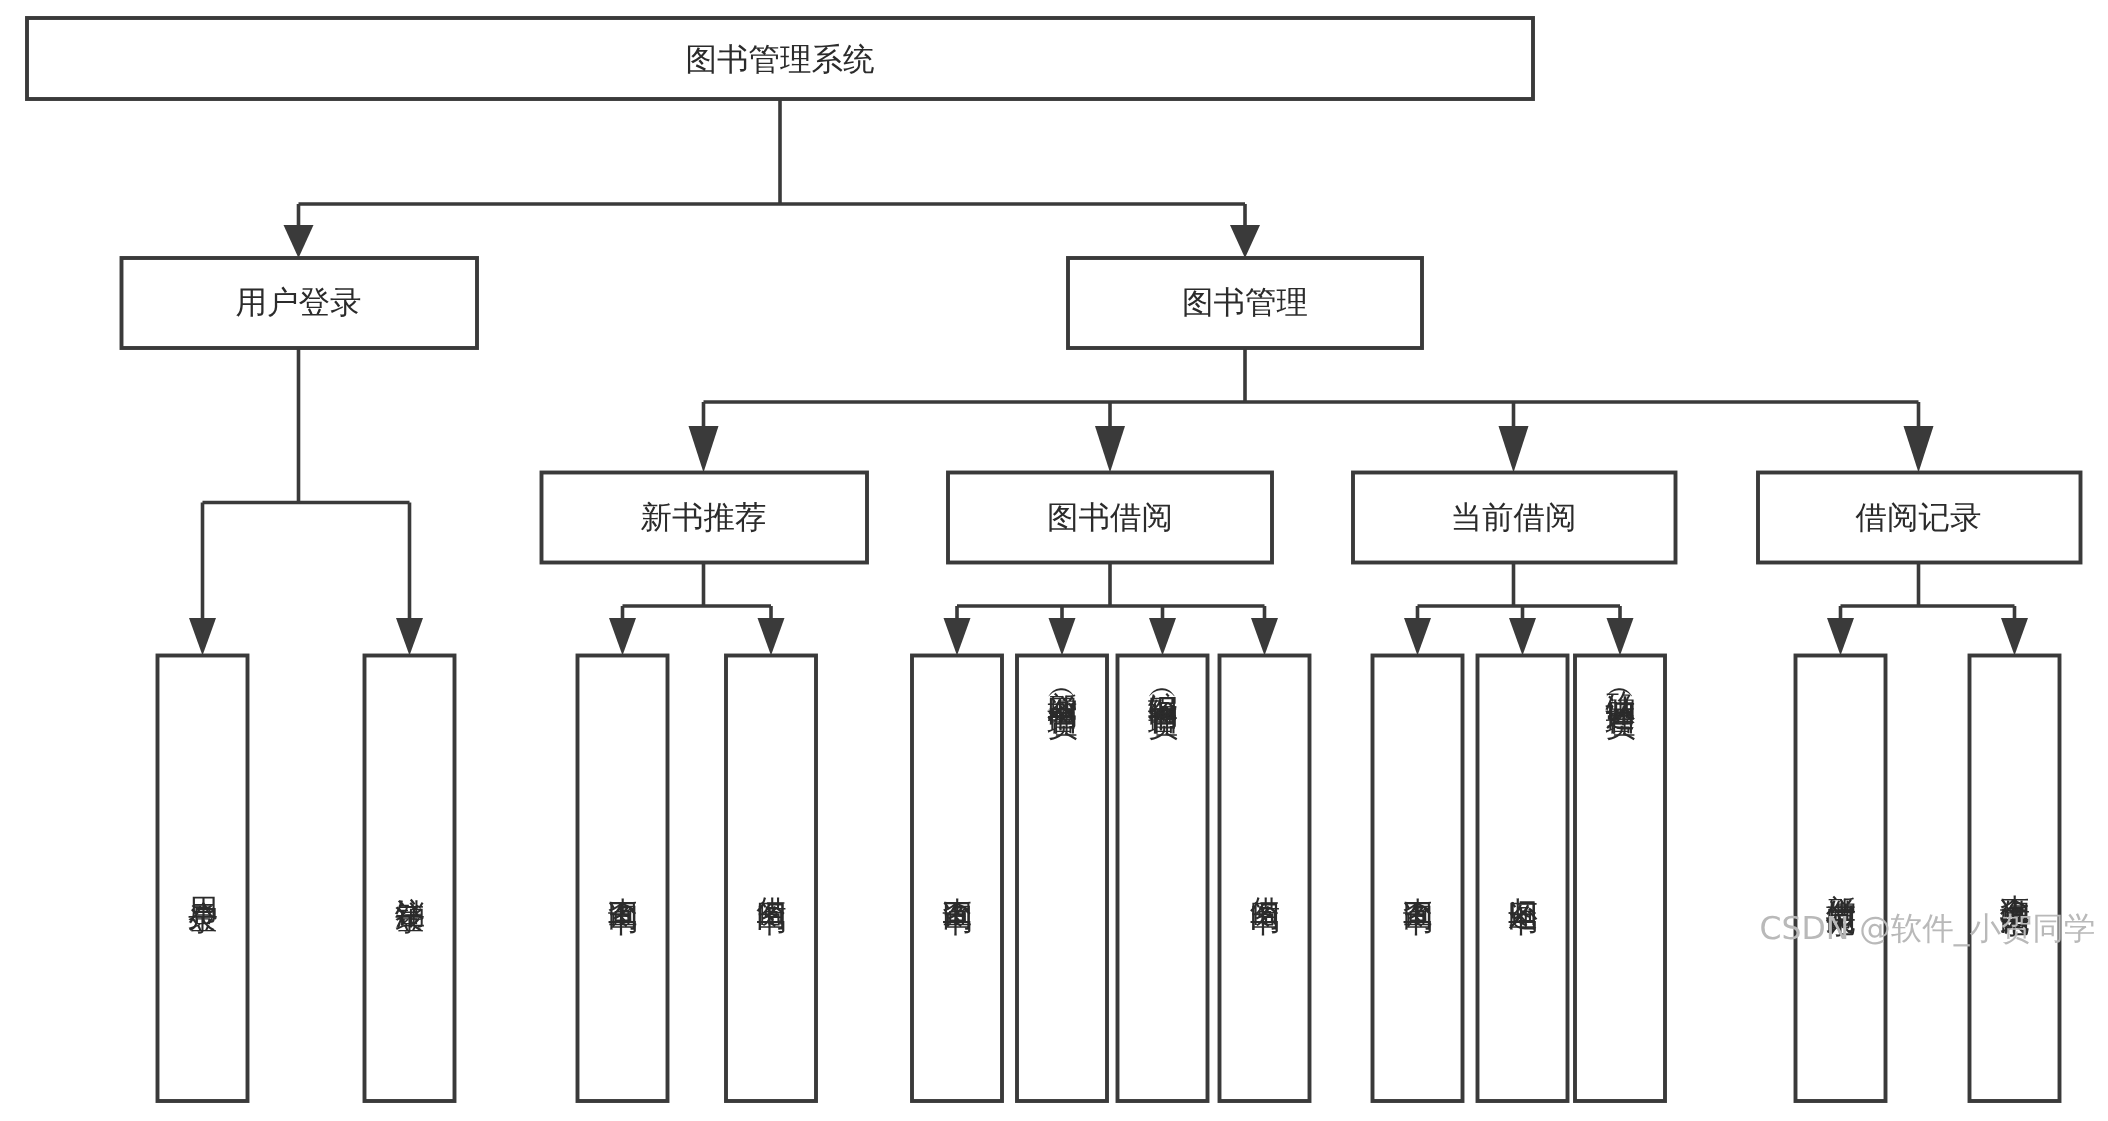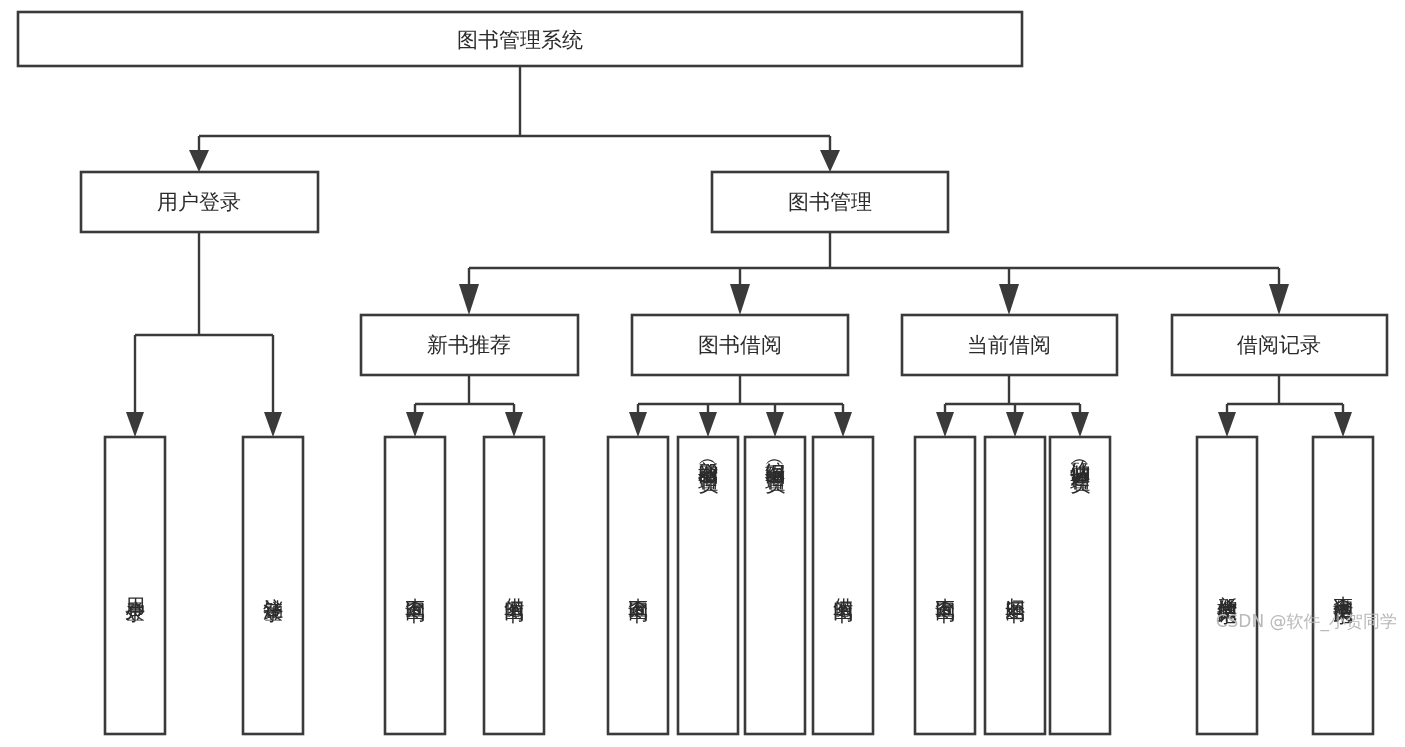--- a/index.html
+++ b/index.html
@@ -62,21 +62,21 @@
     color: #2b2b2b;
     white-space: nowrap;
     pointer-events: none;
     user-select: none;
   }
   .watermark {
     position: absolute;
     right: 8px;
     bottom: 6px;
     font-family: "DejaVu Sans", "Liberation Sans", sans-serif;
-    font-size: 17px;
+    font-size: 21px;
     color: #b9b9b9;
     white-space: nowrap;
     user-select: none;
   }
 </style>
 </head>
 <body>
 
 <div id="diagram-root">
 

